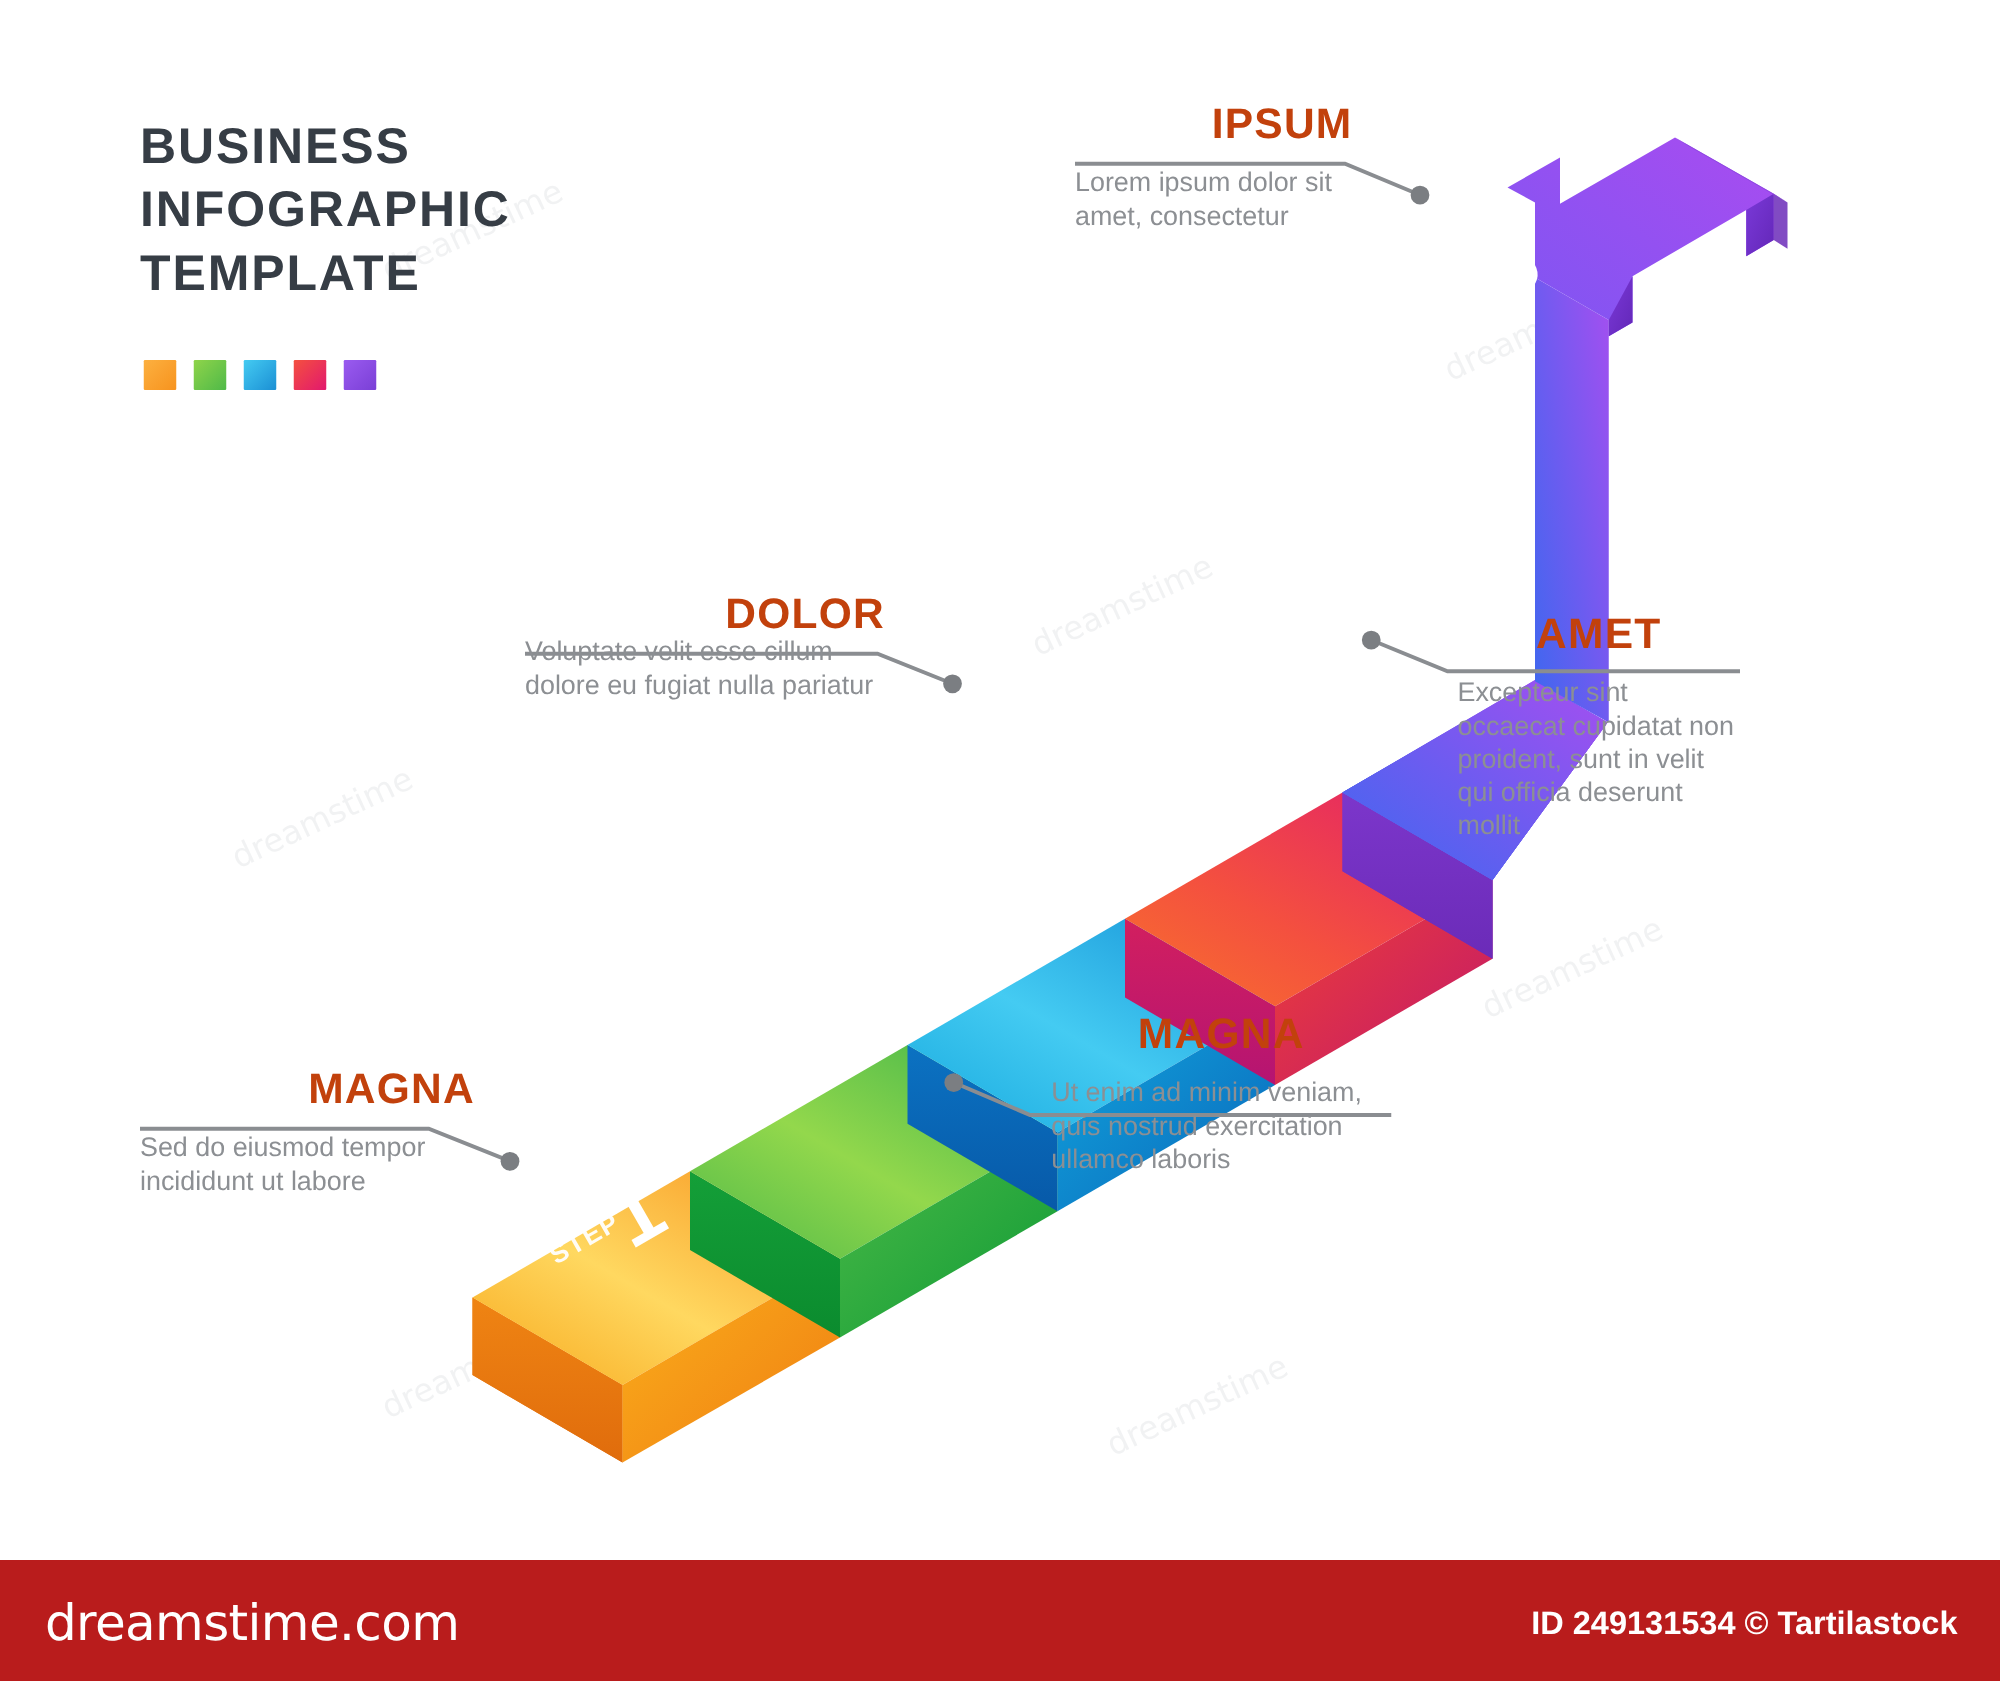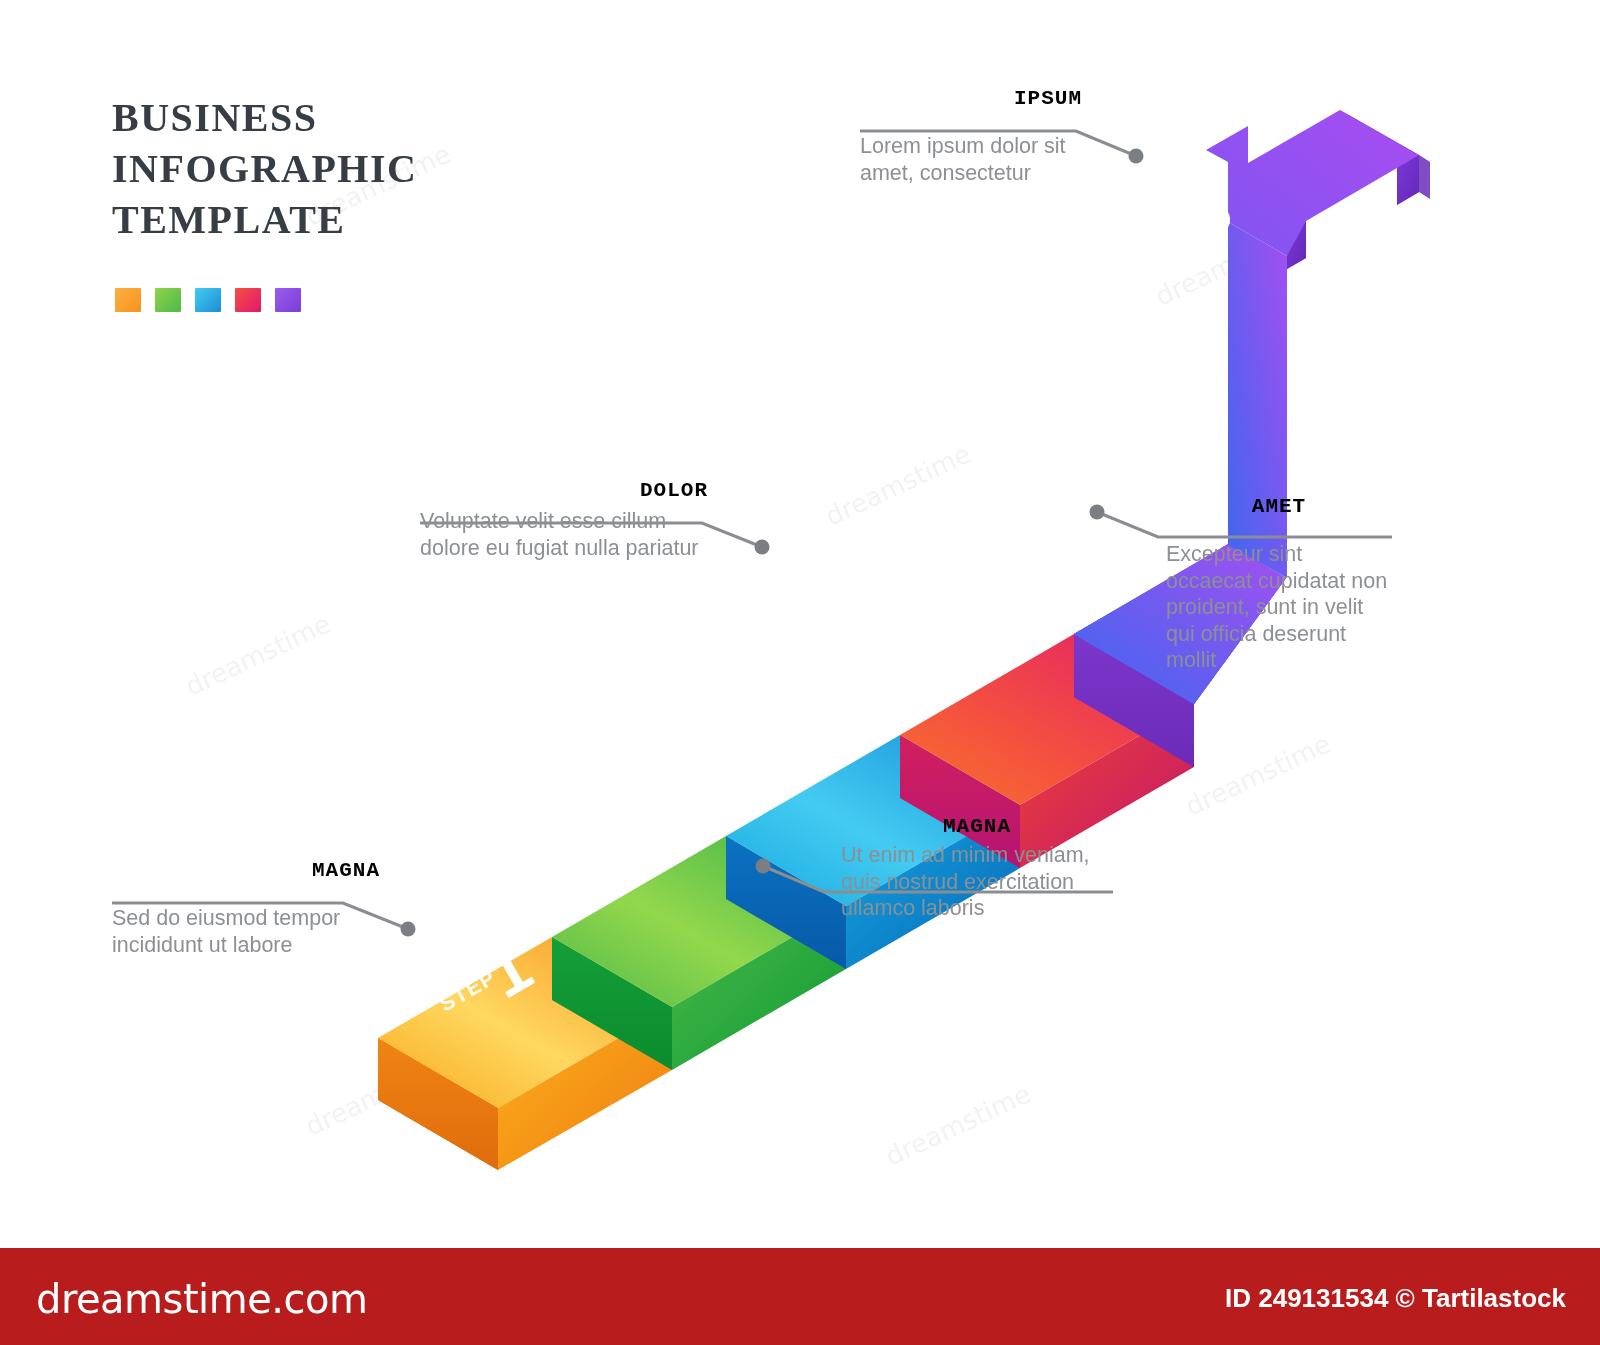--- a/index.html
+++ b/index.html
@@ -8,39 +8,39 @@
     background:#ffffff;
     font-family:"Liberation Sans", sans-serif;
     overflow:hidden;
     position:relative;
   }
   #stage{position:absolute;left:0;top:0;width:1600px;height:1345px;}
 
   
   .title-block{position:absolute;left:112px;top:92px;width:420px;}
   .title-line{
-    font-family:Liberation Serif, serif;
+    font-family:Liberation Sans, sans-serif;
     font-weight:bold;
     font-size:40px;
     letter-spacing:1.5px;
     color:#363d45;
     line-height:51px;
     white-space:nowrap;
   }
   .swatches{position:absolute;left:115px;top:288px;display:flex;gap:14px;}
   .swatch{width:26px;height:24px;border-radius:1px;}
 
   
   .callout{position:absolute;}
   .callout .c-title{
-    font-family:Liberation Mono, monospace;
+    font-family:Liberation Sans, sans-serif;
     font-weight:bold;
-    font-size:21px;
+    font-size:34px;
     letter-spacing:1px;
-    color:#000000;
+    color:#c2410c;
     line-height:30px;
     white-space:nowrap;
   }
   .callout .c-body{
     font-family:Liberation Sans, sans-serif;
     font-size:21.5px;
     line-height:26.5px;
     color:#8c8f93;
   }
   .callout.left-al .c-title{text-align:right;}
@@ -482,21 +482,21 @@
     <div class="c-body" style="margin-top:2px;">Voluptate velit esse cillum dolore eu fugiat nulla pariatur</div>
   </div>
 
   <div class="callout left-al" style="left:860px;top:84px;width:222px;">
     <div class="c-title">IPSUM</div>
     <div class="c-body" style="margin-top:19px;">Lorem ipsum dolor sit amet, consectetur</div>
   </div>
 
   <div class="callout" style="left:841px;top:812px;width:272px;">
     <div class="c-title" style="text-align:center;">MAGNA</div>
-    <div class="c-body" style="">Ut enim ad minim veniam, quis nostrud exercitation ullamco laboris</div>
+    <div class="c-body" style="margin-top:19px;">Ut enim ad minim veniam, quis nostrud exercitation ullamco laboris</div>
   </div>
 
   <div class="callout" style="left:1166px;top:492px;width:226px;">
     <div class="c-title" style="text-align:center;">AMET</div>
     <div class="c-body" style="margin-top:19px;">Excepteur sint occaecat cupidatat non proident, sunt in velit qui officia deserunt mollit</div>
   </div>
 
   <div class="footer">
     <div class="ds-logo">dreamstime.com</div>
     <div class="ds-id">ID 249131534 © Tartilastock</div>

